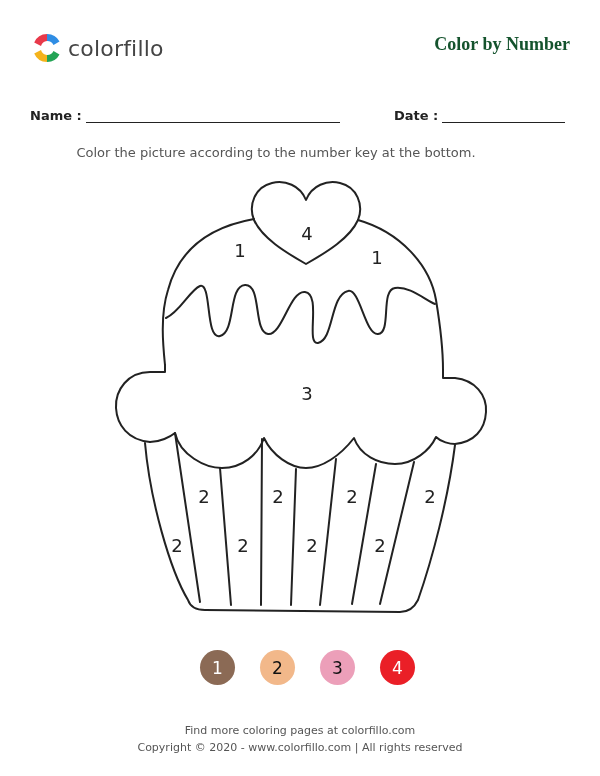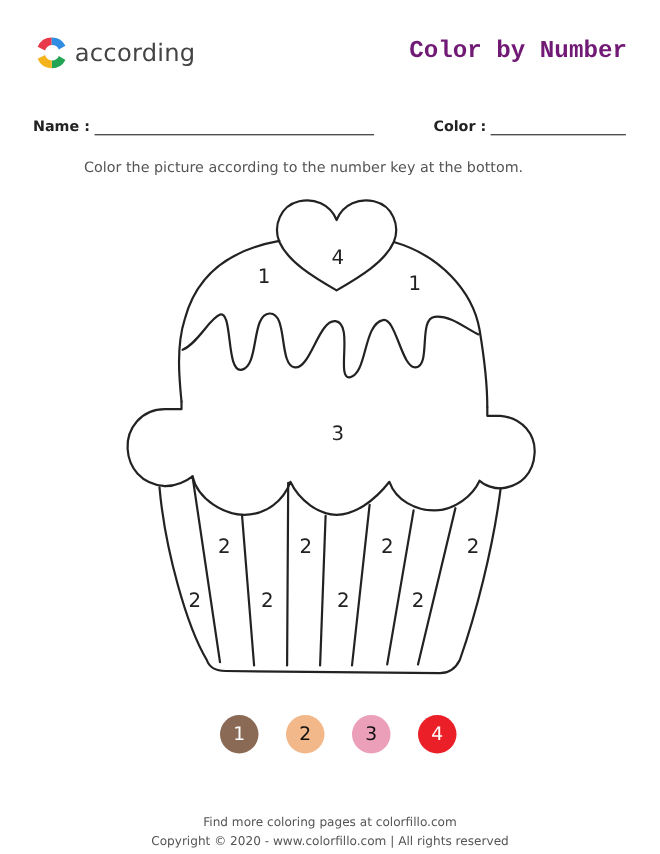--- a/index.html
+++ b/index.html
@@ -1,58 +1,58 @@
 <!DOCTYPE html>
 <html><head>
 <meta charset="utf-8">
 <style>
   html, body { margin: 0; padding: 0; background: #ffffff; }
   body { width: 600px; height: 776px; position: relative; overflow: hidden; font-family: "DejaVu Sans", sans-serif; color: #222; }
   .header { position: absolute; left: 0; top: 0; width: 600px; height: 90px; }
   .logo { position: absolute; left: 30px; top: 31px; display: flex; align-items: center; }
   .logo-mark { width: 34px; height: 34px; }
   .logo-text { font-family: "DejaVu Sans", sans-serif; font-size: 22px; color: #444; margin-left: 4px; letter-spacing: 0.2px; }
-  .title { position: absolute; right: 30px; top: 34px; font-family: Liberation Mono, monospace; font-weight: bold; font-size: 22px; color: #701a75; }
+  .title { position: absolute; right: 30px; top: 34px; font-family: Liberation Serif, serif; font-weight: bold; font-size: 18px; color: #14532d; }
   .form-row { position: absolute; top: 108px; left: 30px; width: 540px; height: 20px; font-size: 13px; font-weight: bold; color: #222; }
   .field { position: absolute; top: 0; display: flex; align-items: flex-start; }
   .field .label { white-space: nowrap; }
   .field .line { border-bottom: 1.3px solid #222; height: 14px; margin-left: 4px; }
   .field-name { left: 0; }
   .field-name .line { width: 254px; }
   .field-date { left: 364px; }
   .field-date .line { width: 123px; }
   .instructions { position: absolute; top: 145px; left: 0; width: 552px; text-align: center; font-size: 13px; color: #555; }
   .art { position: absolute; left: 0; top: 170px; width: 600px; height: 460px; }
   .key { position: absolute; top: 650px; left: 200px; display: flex; gap: 25px; }
   .key-dot { width: 35px; height: 35px; border-radius: 50%; display: flex; align-items: center; justify-content: center; font-size: 17px; font-family: "DejaVu Sans", sans-serif; }
-  .footer { position: absolute; top: 722px; width: 600px; text-align: center; font-size: 11px; color: #555; line-height: 17px; margin-top: 17px; }
+  .footer { position: absolute; top: 722px; width: 600px; text-align: center; font-size: 11px; color: #555; line-height: 17px; }
 </style>
 </head>
 <body>
 
 <div class="header">
   <div class="logo">
     <svg class="logo-mark" viewBox="0 0 34 34">
       <path d="M17 3 A14 14 0 0 0 4.2 11.5 L11 15 A7 7 0 0 1 17 10 Z" fill="#e8394a"></path>
       <path d="M17 3 A14 14 0 0 1 29.5 10.5 L23.5 14 A7 7 0 0 0 17 10 Z" fill="#2f8de4"></path>
       <path d="M29.5 23.5 A14 14 0 0 1 17 31 L17 24 A7 7 0 0 0 23.5 20 Z" fill="#23a455"></path>
       <path d="M17 31 A14 14 0 0 1 4.2 22.5 L11 19 A7 7 0 0 0 17 24 Z" fill="#f4b31c"></path>
     </svg>
-    <span class="logo-text">according</span>
+    <span class="logo-text">colorfillo</span>
   </div>
   <div class="title">Color by Number</div>
 </div>
 
 <div class="form-row">
   <div class="field field-name">
     <span class="label">Name :</span>
     <span class="line"></span>
   </div>
   <div class="field field-date">
-    <span class="label">Color :</span>
+    <span class="label">Date :</span>
     <span class="line"></span>
   </div>
 </div>
 
 <div class="instructions">Color the picture according to the number key at the bottom.</div>
 
 <svg class="art" viewBox="0 170 600 460" fill="none" stroke="#222" stroke-width="2" stroke-linejoin="round" stroke-linecap="round">
 
   <path d="M254 219 C215 226 180 245 168 290 C160 315 163 345 165 365"></path>
   <path d="M358 220 C400 232 430 265 436 300 C441 330 443 350 443 370"></path>

